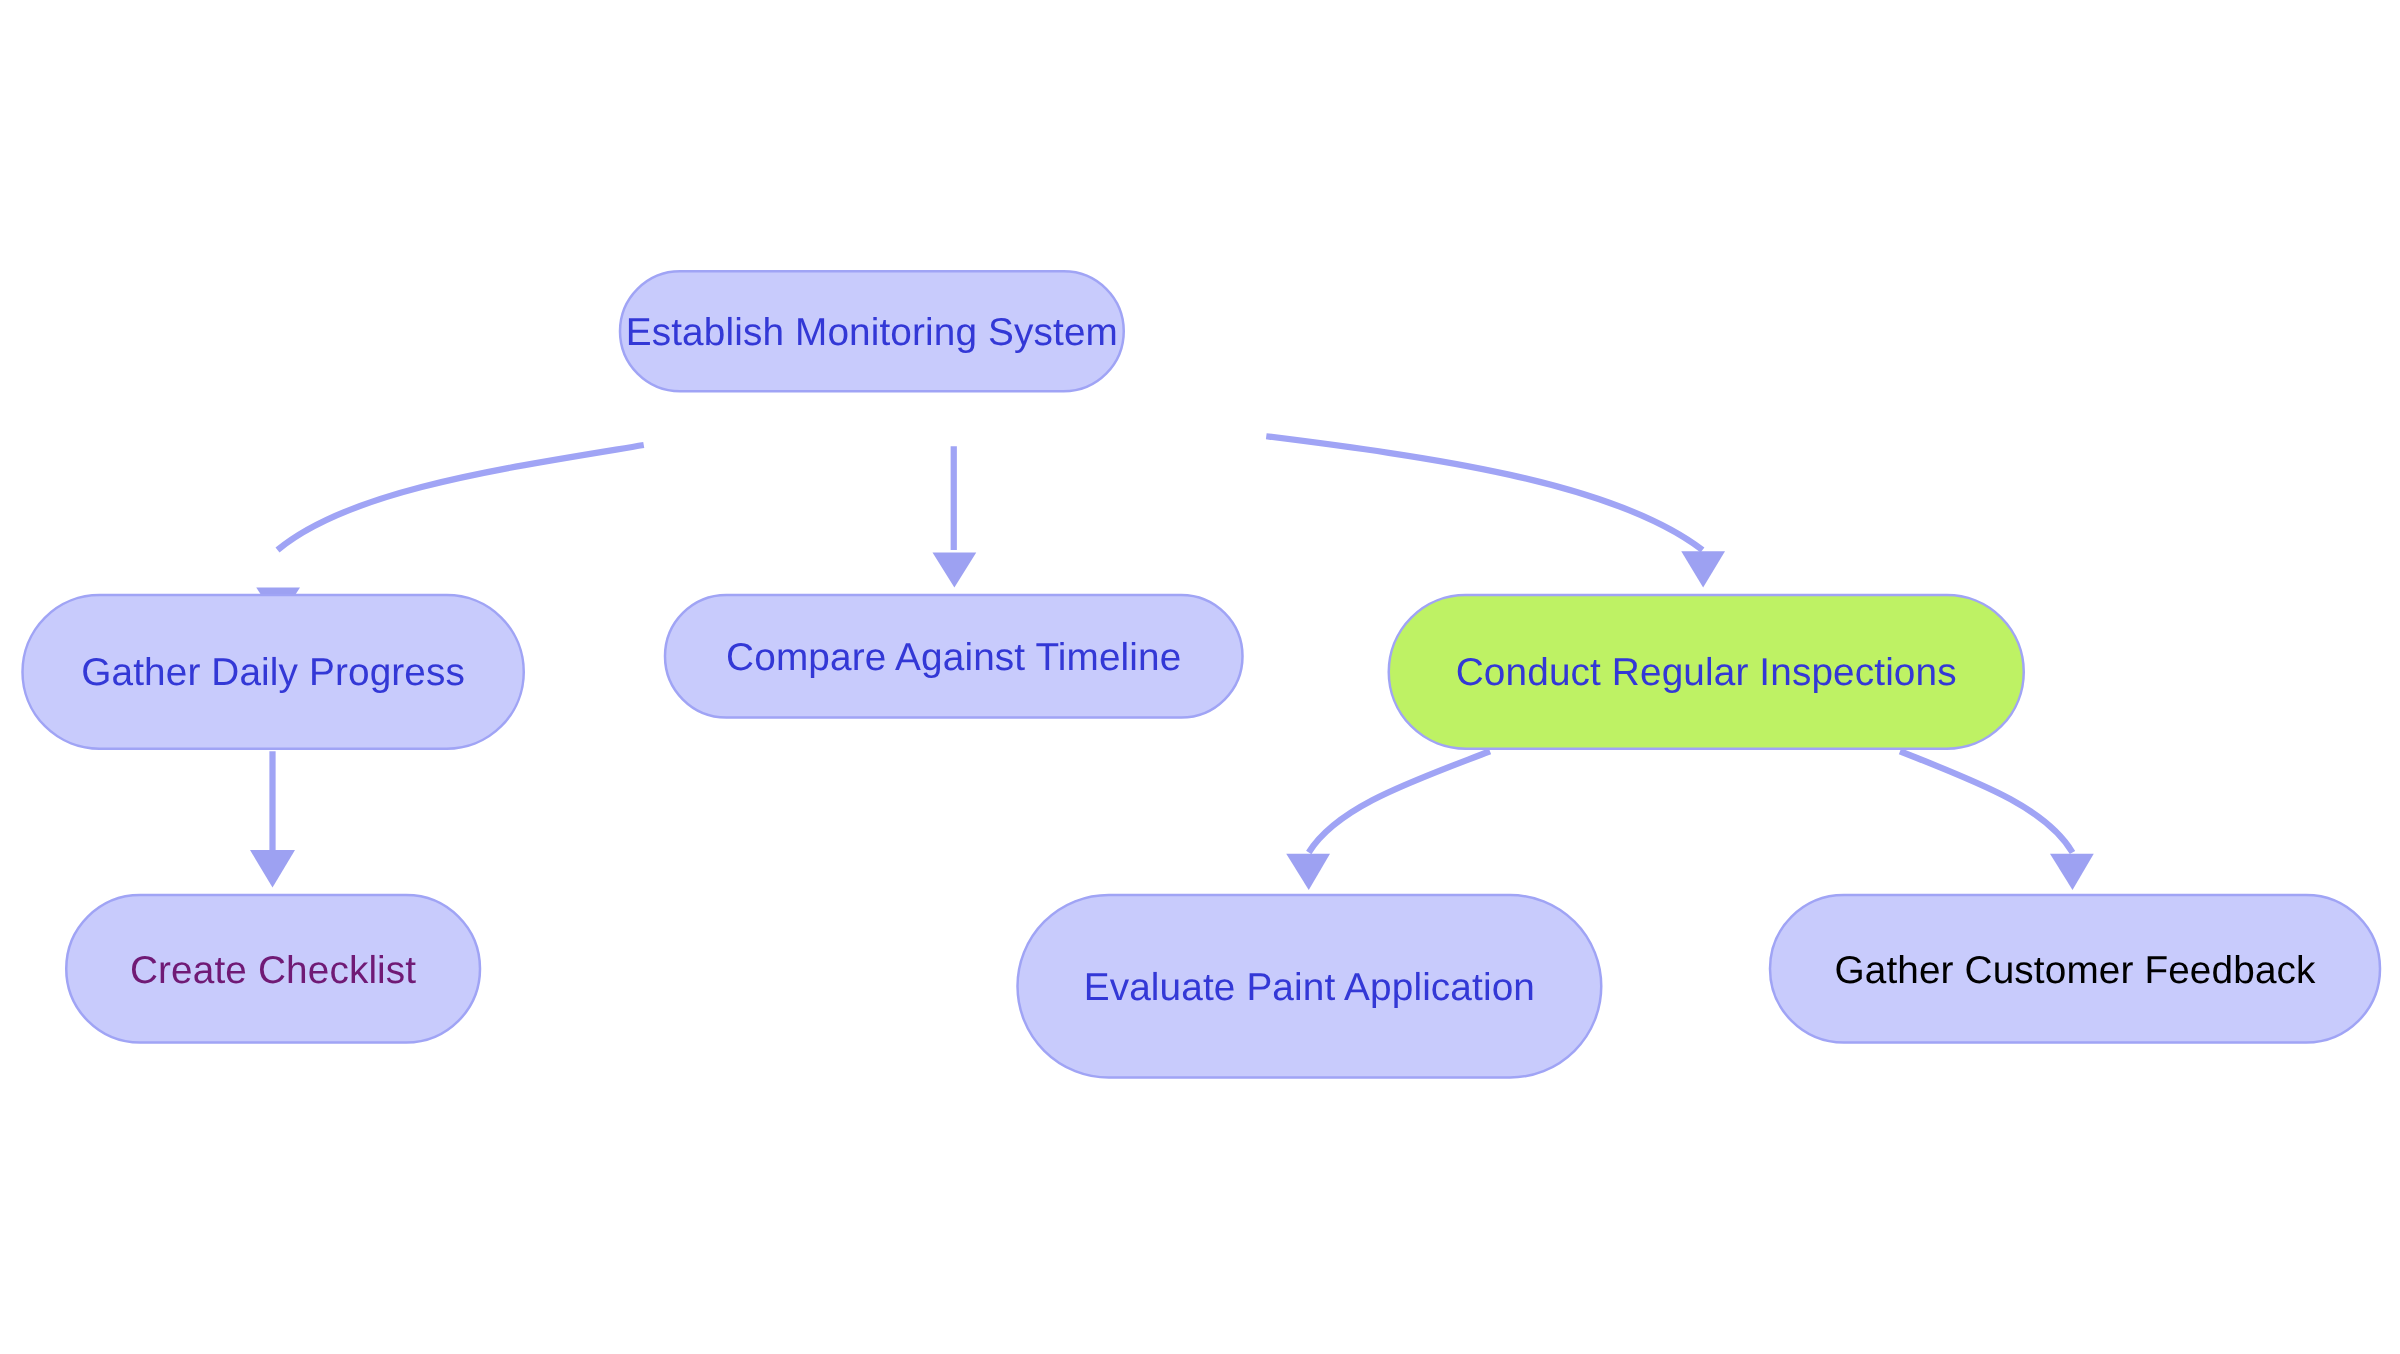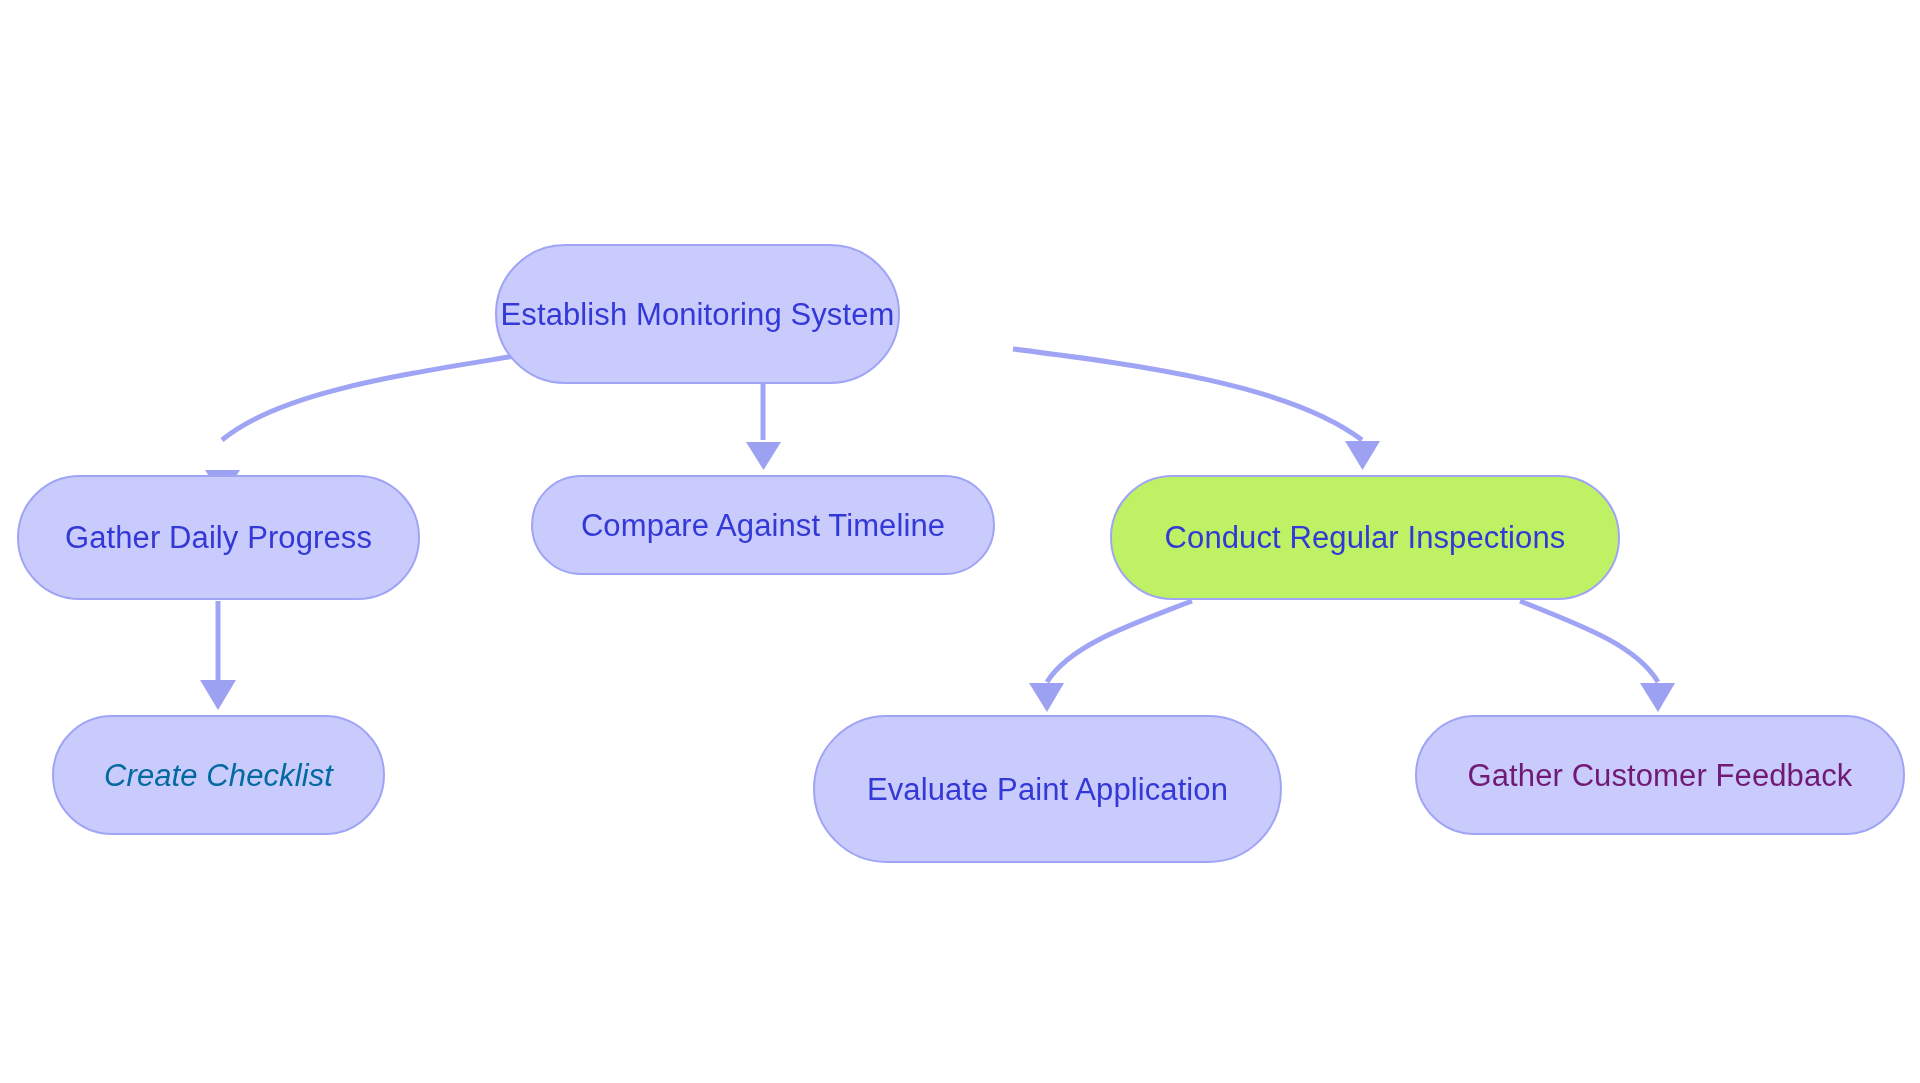--- a/index.html
+++ b/index.html
@@ -86,36 +86,36 @@
           <path class="arrow-head" d="M 1029 683 L 1064 683 L 1047 712 Z" fill="#9da1f2"></path>
         </g>
         <g>
           <path class="edge-path" d="M 1520 601 C 1580 625, 1636 645, 1658 682" stroke="#a0a4f5"></path>
           <path class="arrow-head" d="M 1640 683 L 1675 683 L 1658 712 Z" fill="#9da1f2"></path>
         </g>
       </g>
   </svg>
 
   <div id="nodes-layer">
-      <div class="node" style="left: 495px; top: 244px; width: 405px; height: 140px; background: rgb(200, 203, 252); border-color: rgb(160, 164, 245);">
+      <div class="node" style="left: 495px; top: 216px; width: 405px; height: 98px; background: rgb(200, 203, 252); border-color: rgb(160, 164, 245);">
         <span class="node-label" style="color: rgb(51, 56, 214);">Establish Monitoring System</span>
       </div>
       <div class="node" style="left: 17px; top: 475px; width: 403px; height: 125px; background: rgb(200, 203, 252); border-color: rgb(160, 164, 245);">
         <span class="node-label" style="color: rgb(51, 56, 214);">Gather Daily Progress</span>
       </div>
       <div class="node" style="left: 531px; top: 475px; width: 464px; height: 100px; background: rgb(200, 203, 252); border-color: rgb(160, 164, 245);">
         <span class="node-label" style="color: rgb(51, 56, 214);">Compare Against Timeline</span>
       </div>
       <div class="node" style="left: 1110px; top: 475px; width: 510px; height: 125px; background: #bef264; border-color: rgb(160, 164, 245);">
         <span class="node-label" style="color: rgb(51, 56, 214);">Conduct Regular Inspections</span>
       </div>
       <div class="node" style="left: 52px; top: 715px; width: 333px; height: 120px; background: rgb(200, 203, 252); border-color: rgb(160, 164, 245);">
-        <span class="node-label" style="color: #0369a1; font-style: italic;">Create Checklist</span>
+        <span class="node-label" style="color: #701a75;">Create Checklist</span>
       </div>
       <div class="node" style="left: 813px; top: 715px; width: 469px; height: 148px; background: rgb(200, 203, 252); border-color: rgb(160, 164, 245);">
         <span class="node-label" style="color: rgb(51, 56, 214);">Evaluate Paint Application</span>
       </div>
       <div class="node" style="left: 1415px; top: 715px; width: 490px; height: 120px; background: rgb(200, 203, 252); border-color: rgb(160, 164, 245);">
-        <span class="node-label" style="color: #701a75; text-align: center;">Gather Customer Feedback</span>
+        <span class="node-label" style="color: #000000; text-align: center;">Gather Customer Feedback</span>
       </div>
     </div>
 
 </div>
 
 </body></html>

